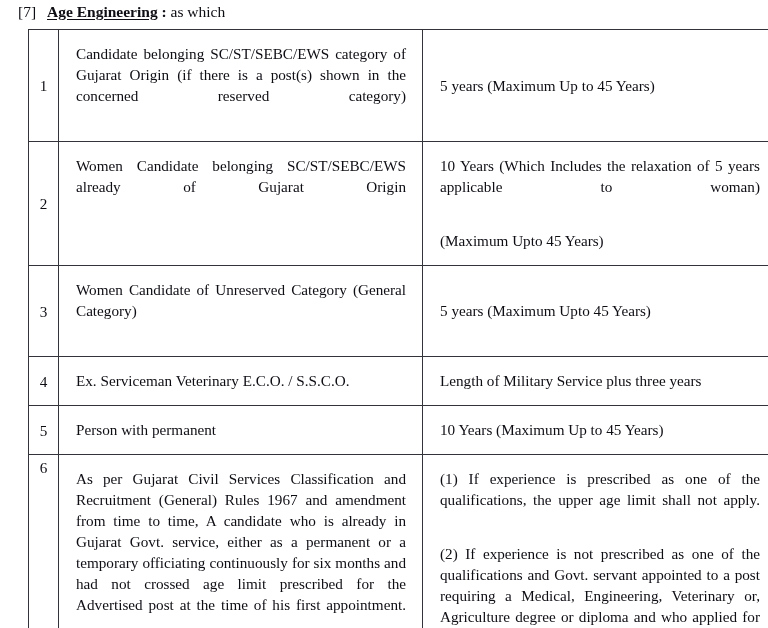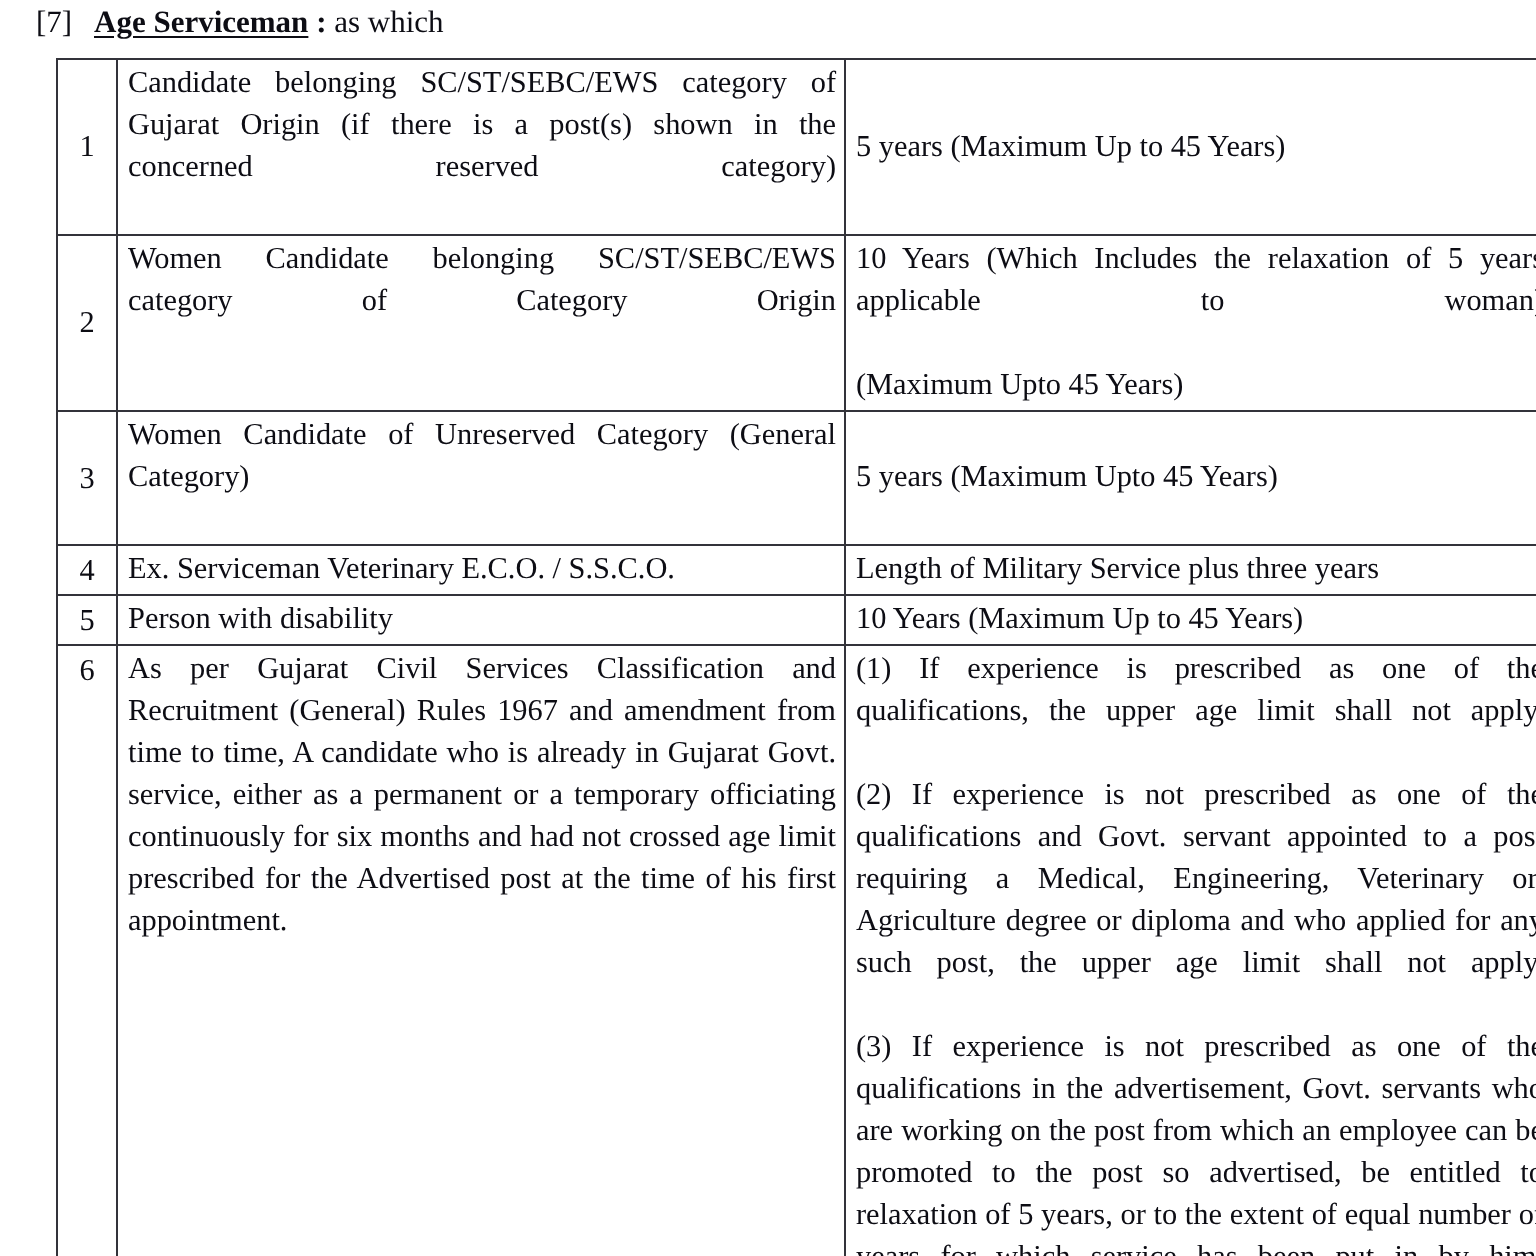--- a/index.html
+++ b/index.html
@@ -94,21 +94,21 @@
     text-align: justify !important;
   }
 
   
   .vmid {
     vertical-align: middle !important;
   }
 
   
   .p {
-    margin: 0;
+    margin: 12px;
     text-align: justify;
     text-justify: inter-word;
   }
   .p:after {
     content: "";
     display: inline-block;
     width: 100%;
   }
   .p.nolast:after {
     content: none;
@@ -117,42 +117,42 @@
     text-underline-offset: 1px;
   }
 </style>
 </head>
 <body>
 
 <div class="page">
 
   <div class="heading-row">
     <span class="heading-num">[7]</span>
-    <span class="heading-title">Age Serviceman</span>
+    <span class="heading-title">Age Engineering</span>
     <span class="heading-colon"> :</span>
     <span class="heading-rest"> as which</span>
   </div>
 
   <table class="relax-table">
     <tbody>
 
       <tr>
         <td class="col-sr">1</td>
         <td class="col-desc">
           <p class="p">Candidate belonging SC/ST/SEBC/EWS category of Gujarat Origin (if there is a post(s) shown in the concerned reserved category)</p>
         </td>
         <td class="col-val vmid">
           <p class="p nolast">5 years (Maximum Up to 45 Years)</p>
         </td>
       </tr>
 
       <tr>
         <td class="col-sr">2</td>
         <td class="col-desc">
-          <p class="p">Women Candidate belonging SC/ST/SEBC/EWS category of Category Origin</p>
+          <p class="p">Women Candidate belonging SC/ST/SEBC/EWS already of Gujarat Origin</p>
         </td>
         <td class="col-val justified">
           <p class="p">10 Years (Which Includes the relaxation of 5 years applicable to woman)</p>
           <p class="p nolast">(Maximum Upto 45 Years)</p>
         </td>
       </tr>
 
       <tr>
         <td class="col-sr">3</td>
         <td class="col-desc">
@@ -169,21 +169,21 @@
           <p class="p nolast">Ex. Serviceman Veterinary E.C.O. / S.S.C.O.</p>
         </td>
         <td class="col-val">
           <p class="p nolast">Length of Military Service plus three years</p>
         </td>
       </tr>
 
       <tr>
         <td class="col-sr">5</td>
         <td class="col-desc">
-          <p class="p nolast">Person with disability</p>
+          <p class="p nolast">Person with permanent</p>
         </td>
         <td class="col-val">
           <p class="p nolast">10 Years (Maximum Up to 45 Years)</p>
         </td>
       </tr>
 
       <tr>
         <td class="col-sr" style="vertical-align:top !important; padding-top:2px !important;">6</td>
         <td class="col-desc">
           <p class="p">As per Gujarat Civil Services Classification and Recruitment (General) Rules 1967 and amendment from time to time, A candidate who is already in Gujarat Govt. service, either as a permanent or a temporary officiating continuously for six months and had not crossed age limit prescribed for the Advertised post at the time of his first appointment.</p>

